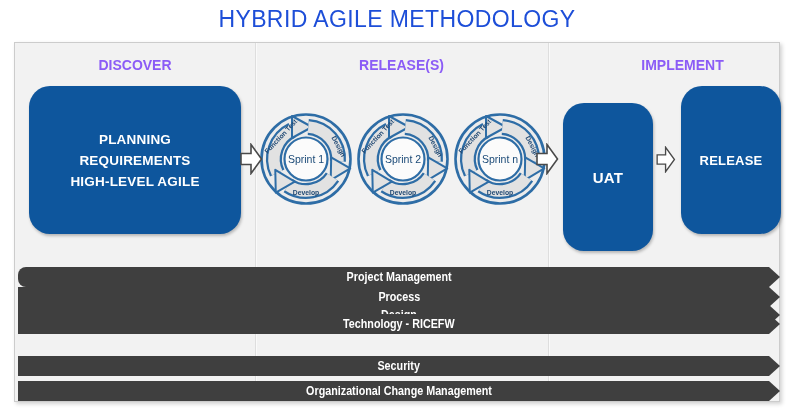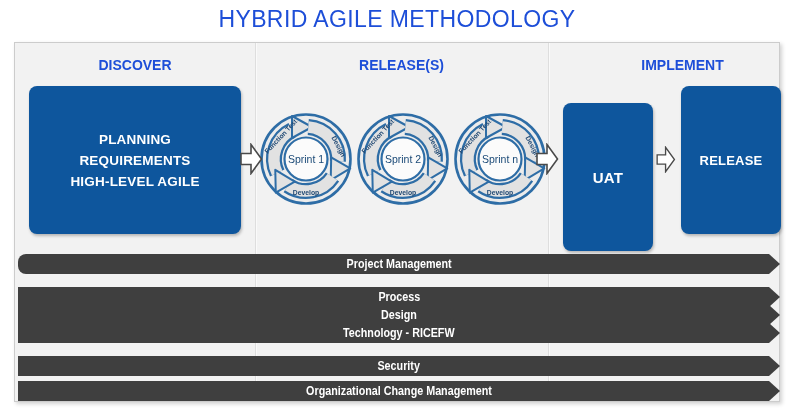--- a/index.html
+++ b/index.html
@@ -43,33 +43,33 @@
   }
   .divider.d1 { left: 240px; }
   .divider.d2 { left: 533px; }
 
   .col-header {
     position: absolute;
     top: 12px;
     height: 20px;
     font-size: 14px;
     font-weight: 700;
-    color: #1d4ed8;
+    color: #8b5cf6;
     text-align: center;
     line-height: 20px;
     z-index: 2;
   }
   .col-header.h-discover  { left: 0;     width: 240px; }
   .col-header.h-sprints   { left: 240px; width: 293px; }
   .col-header.h-implement { left: 533px; width: 269px; }
 
   .blue-box {
     position: absolute;
     background: #0E569D;
-    border-radius: 8px;
+    border-radius: 21px;
     color: #FFFFFF;
     font-weight: 700;
     display: flex;
     flex-direction: column;
     align-items: center;
     justify-content: center;
     text-align: right;
     box-shadow: 1px 2px 3px rgba(0,0,0,0.25);
     z-index: 2;
   }
@@ -138,24 +138,24 @@
     justify-content: center;
     z-index: 5;
   }
   .bar .bar-label {
     color: #FFFFFF;
     font-size: 12.5px;
     font-weight: 700;
     transform: scaleX(0.86);
     white-space: nowrap;
   }
-  .bar.b0 { top: 211px; border-radius: 8px; }
+  .bar.b0 { top: 224px; border-radius: 8px; }
   .bar.b1 { top: 236px; margin-top: 8px; }
   .bar.b2 { top: 262px; }
-  .bar.b3 { top: 280px; }
+  .bar.b3 { top: 271px; }
   .bar.b4 { top: 313px; }
   .bar.b5 { top: 338px; }
 
   .defs-holder { position: absolute; width: 0; height: 0; overflow: hidden; }
 </style>
 </head>
 <body>
 
 <svg class="defs-holder" aria-hidden="true">
   <defs>

